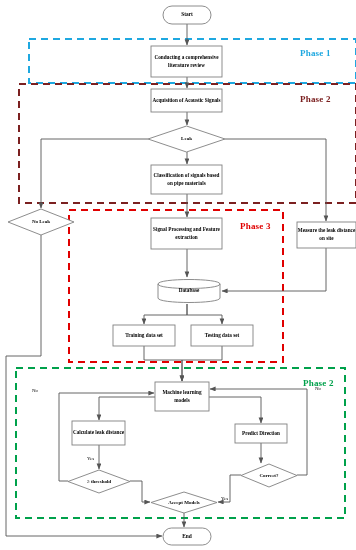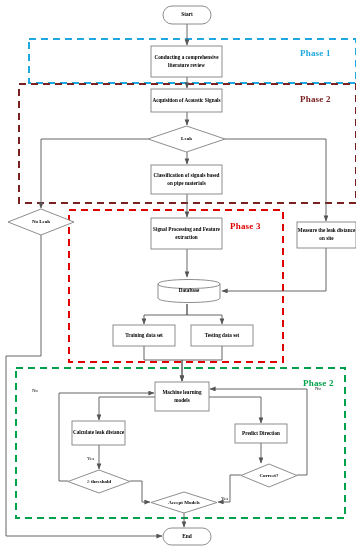--- a/index.html
+++ b/index.html
@@ -107,21 +107,21 @@
         <polygon points="99,470 130,481.5 99,493 68,481.5" fill="#ffffff" stroke="#808080" stroke-width="0.9"></polygon>
         <polygon points="269,464 297,475.5 269,487 241,475.5" fill="#ffffff" stroke="#808080" stroke-width="0.9"></polygon>
         <polygon points="184,492 217,502.5 184,513 151,502.5" fill="#ffffff" stroke="#808080" stroke-width="0.9"></polygon>
         <rect x="163" y="528" width="48" height="17" rx="8.5" ry="8.5" fill="#ffffff" stroke="#808080" stroke-width="0.9"></rect>
       </g>
   </svg>
 
   <div id="labels">
       <div class="phaselbl" style="left: 300px; top: 48px; color: rgb(31, 168, 224);">Phase 1</div>
       <div class="phaselbl" style="left: 300px; top: 94px; color: rgb(123, 32, 32);">Phase 2</div>
-      <div class="phaselbl" style="left: 230px; top: 221px; color: rgb(224, 0, 0);">Phase 3</div>
+      <div class="phaselbl" style="left: 240px; top: 221px; color: rgb(224, 0, 0);">Phase 3</div>
       <div class="phaselbl" style="left: 303px; top: 378px; color: rgb(0, 161, 75);">Phase 2</div>
       <div class="nodelbl" style="left: 163px; top: 6px; width: 48px; height: 18px; font-size: 5.4px;">Start</div>
       <div class="nodelbl" style="left: 151px; top: 46px; width: 71px; height: 31px;">Conducting a comprehensive literature review</div>
       <div class="nodelbl" style="left: 151px; top: 89px; width: 71px; height: 23px;">Acquisition of Acoustic Signals</div>
       <div class="nodelbl" style="left: 148px; top: 126px; width: 77px; height: 26px; font-size: 5px;">Leak</div>
       <div class="nodelbl" style="left: 151px; top: 165px; width: 71px; height: 29px;">Classification of signals based on pipe materials</div>
       <div class="nodelbl" style="left: 8px; top: 209px; width: 66px; height: 26px; font-size: 5px;">No Leak</div>
       <div class="nodelbl" style="left: 151px; top: 218px; width: 71px; height: 31px;">Signal Processing and Feature extraction</div>
       <div class="nodelbl" style="left: 297px; top: 222px; width: 59px; height: 26px;">Measure the leak distance on site</div>
       <div class="nodelbl" style="left: 158px; top: 278px; width: 62px; height: 26px;">Database</div>

